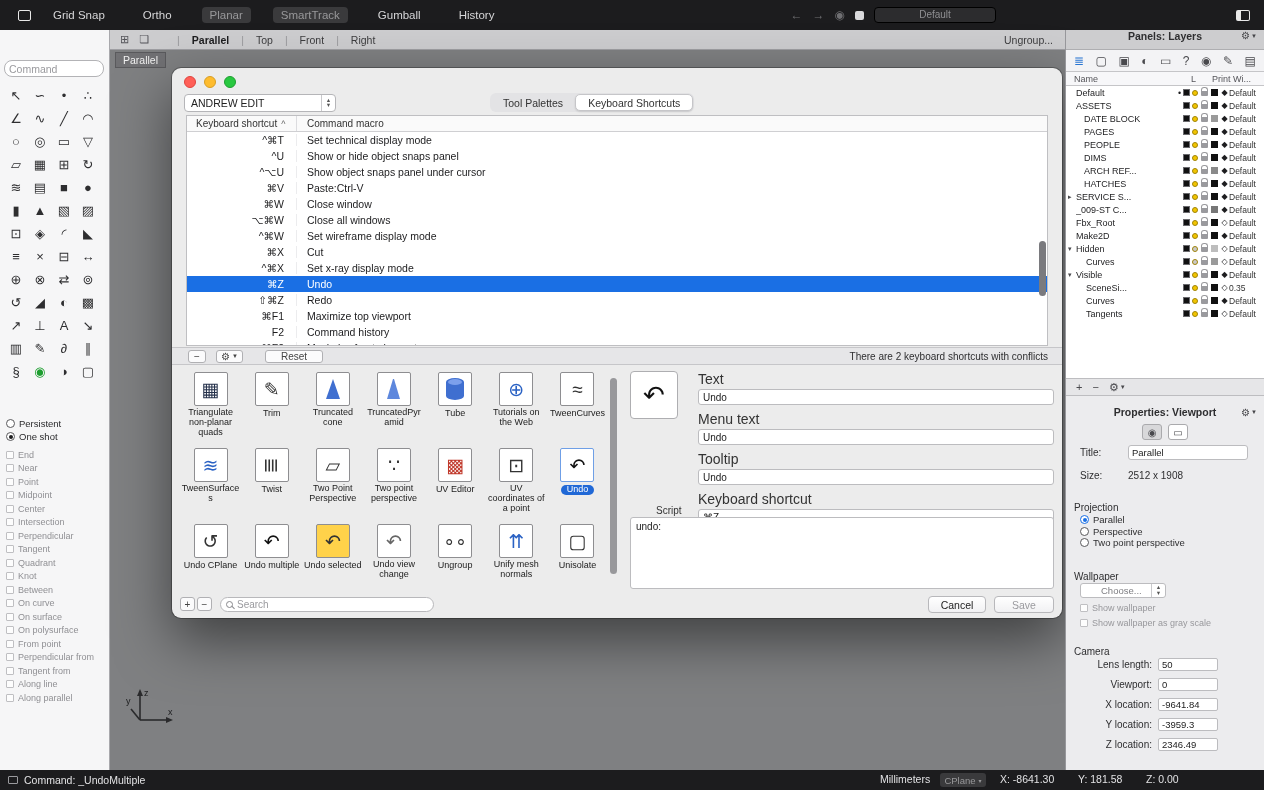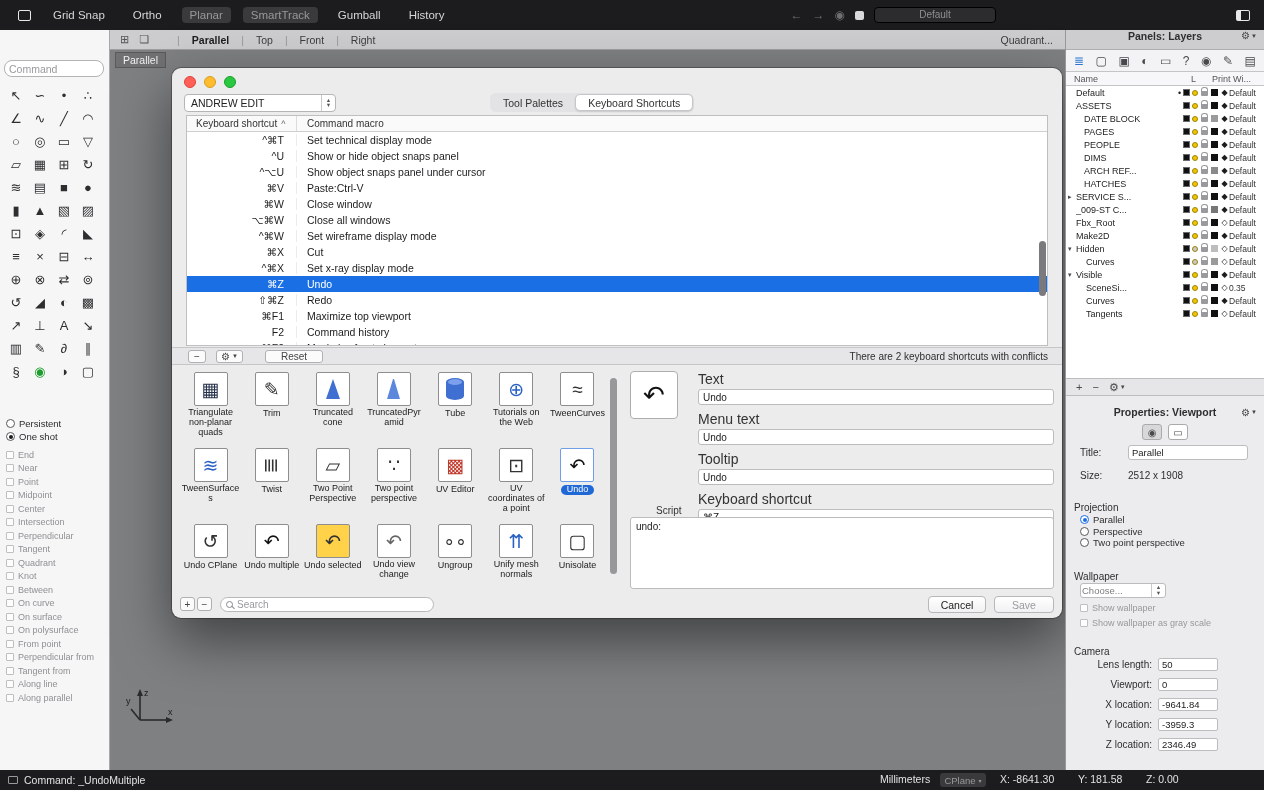--- a/index.html
+++ b/index.html
@@ -2,21 +2,21 @@
 <html><head>
 <meta charset="utf-8">
 <style>
   *{margin:0;padding:0;box-sizing:border-box}
   html,body{font-family:"Liberation Sans",sans-serif}
   #root{position:relative;width:1264px;height:790px;overflow:hidden;background:#7f8082;font-size:11px}
 
   
   .topbar{position:absolute;left:0;top:0;width:1264px;height:30px;background:#1c1c1e;display:flex;align-items:center;color:#d6d6d8}
   .win-icon{width:13px;height:11px;border:1.5px solid #e8e8e8;border-radius:2px;margin:0 14px 0 18px}
-  .tb-menu{display:flex;align-items:center;gap:12px}
+  .tb-menu{display:flex;align-items:center;gap:22px}
   .tb-item{font-size:11.5px;color:#d6d6d8;padding:2px 8px;border-radius:4px;white-space:nowrap;cursor:default}
   .tb-item.pill{background:#3a3a3c;color:#98989a}
   .tb-right{position:absolute;right:0;top:0;height:30px;display:flex;align-items:center;gap:10px;padding-right:14px}
   .tb-nav{color:#6f6f72;font-size:12px}
   .tb-knob{width:9px;height:9px;background:#d9d9db;border-radius:2px}
   .tb-default{width:122px;height:16px;background:#2c2c2e;border:1px solid #000;border-radius:4px;color:#8f8f92;font-size:10px;text-align:center;line-height:14px}
   .tb-panelicon{width:14px;height:11px;border:1.5px solid #e8e8e8;border-radius:2px;border-left-width:5px;margin-left:230px}
 
   
   .vp-tabs{position:absolute;left:110px;top:30px;width:955px;height:20px;background:#cdcdcf;border-bottom:1px solid #9e9ea2;display:flex;align-items:center;color:#3c3c3e;font-size:10.5px}
@@ -135,21 +135,21 @@
   .props-icons{display:flex;justify-content:center;gap:6px;margin-top:4px}
   .pibtn{width:20px;height:16px;border:1px solid #aaaaad;border-radius:3px;background:#fff;display:flex;align-items:center;justify-content:center;font-size:10px;color:#49494d}
   .pibtn.active{background:#d8d8da}
   .prop-row{position:absolute;left:0;width:199px;display:flex;align-items:center;font-size:10px;color:#2e2e30}
   .prop-row .plabel{width:62px;text-align:left;padding-left:14px;flex:none}
   .prop-row input{height:15px;border:1px solid #bcbcbf;border-radius:3px;background:#fff;font-size:9.5px;padding:0 3px;color:#222;font-family:"Liberation Sans",sans-serif}
   .title-input{width:120px}
   .sizeval{font-size:10px;color:#2e2e30}
   .sec-label{position:absolute;left:8px;font-size:10px;color:#2e2e30}
   .radio-row{position:absolute;left:14px;display:flex;align-items:center;gap:4px;font-size:9.5px;color:#2e2e30}
-  .choose-box{position:absolute;left:14px;width:86px;height:15px;background:#fff;border:1px solid #bcbcbf;border-radius:3px;font-size:9.5px;color:#7e7e82;display:flex;align-items:center;padding-left:1px}
+  .choose-box{position:absolute;left:14px;width:86px;height:15px;background:#fff;border:1px solid #bcbcbf;border-radius:3px;font-size:9.5px;color:#7e7e82;display:flex;align-items:center;padding-left:20px}
   .choose-box .ws-stepper{height:13px}
   .chk-row{position:absolute;left:14px;display:flex;align-items:center;gap:4px;font-size:9px;color:#98989c}
   .cam-row{position:absolute;left:0;width:199px;display:flex;align-items:center;font-size:10px;color:#2e2e30}
   .cam-row .clabel{width:92px;text-align:right;padding-right:6px;flex:none}
   .cam-row input{width:60px;height:13px;border:1px solid #bcbcbf;border-radius:2px;background:#fff;font-size:9.5px;padding:0 3px;color:#222;font-family:"Liberation Sans",sans-serif}
 
   
   .statusbar{position:absolute;left:0;top:770px;width:1264px;height:20px;background:#1c1c1e;color:#e2e2e4;font-size:10.5px}
   .sb-left{position:absolute;left:8px;top:0;height:20px;display:flex;align-items:center;gap:6px}
   .sb-icon{width:10px;height:8px;border:1.2px solid #9a9a9e;border-radius:1px}
@@ -209,21 +209,21 @@
         <div style="display:flex;align-items:center">
           <span class="vpt-sep">|</span>
           <span class="vpt-tab">Front</span>
         </div>
 
         <div style="display:flex;align-items:center">
           <span class="vpt-sep">|</span>
           <span class="vpt-tab">Right</span>
         </div>
       </div>
-    <span class="vpt-layouts">Quadrant...</span>
+    <span class="vpt-layouts">Ungroup...</span>
   </div>
 
   <div class="lsb">
     <input class="cmd-input" type="text" placeholder="Command" style="">
     <div class="tool-grid">
 
         <div class="tool" title="select-tool">↖</div>
 
         <div class="tool" title="lasso-tool">∽</div>
 

